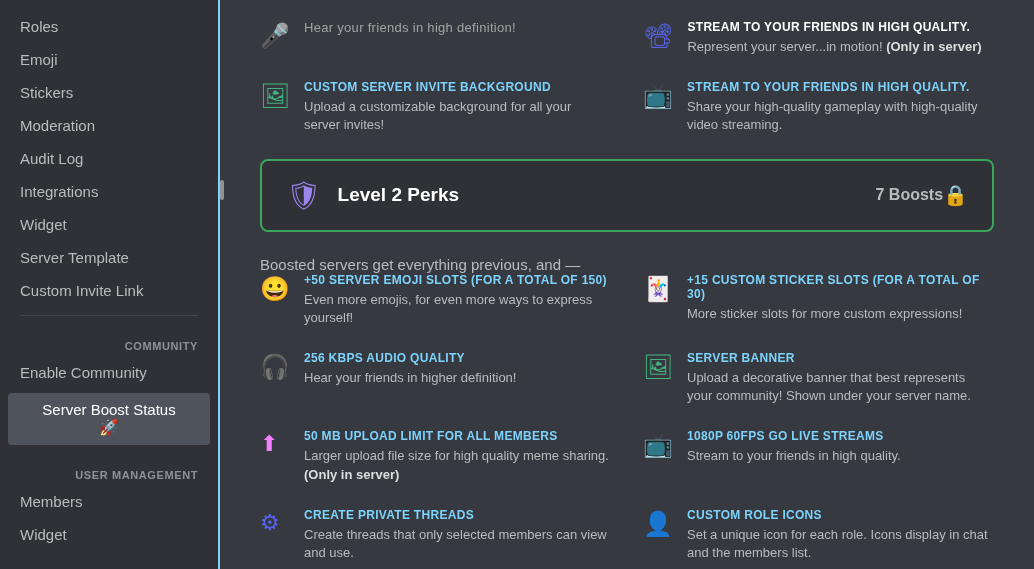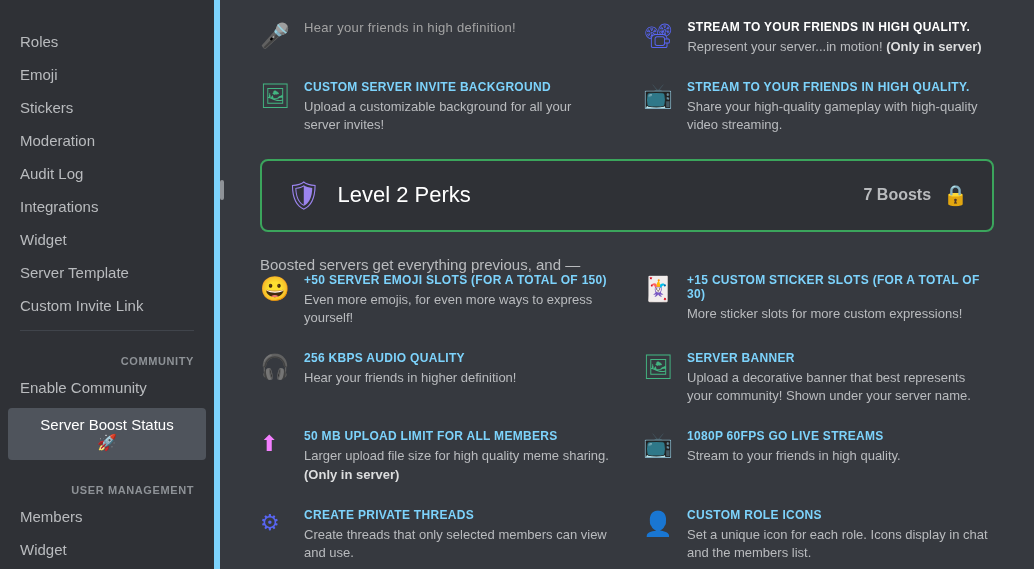--- a/index.html
+++ b/index.html
@@ -11,23 +11,23 @@
       display: flex;
       overflow: hidden;
       color: #dcddde;
     }
 
     
     .sidebar {
       width: 220px;
       min-width: 220px;
       background: #2f3136;
-      padding: 25px 8px;
+      padding: 10px 8px;
       overflow-y: auto;
-      border-right: 6px solid #7dd3fc;
+      border-right: 2px solid #7dd3fc;
     }
 
     .sidebar-item {
       padding: 8px 12px;
       border-radius: 4px;
       cursor: pointer;
       font-size: 15px;
       color: #b9bbbe;
       white-space: nowrap;
     }
@@ -79,28 +79,27 @@
     .level-box-left {
       display: flex;
       align-items: center;
       gap: 16px;
     }
     .level-shield-icon {
       font-size: 28px;
       color: #9b84ee;
     }
     .level-title {
-      font-size: 22px;
-      font-weight: 400;
+      font-size: 19px;
+      font-weight: 700;
       color: #ffffff;
     }
     .level-box-right {
       display: flex;
       align-items: center;
-      gap: 12px;
       font-size: 16px;
       color: #b9bbbe;
       font-weight: 600;
     }
     .lock-icon {
       font-size: 20px;
       color: #b9bbbe;
     }
 
     

